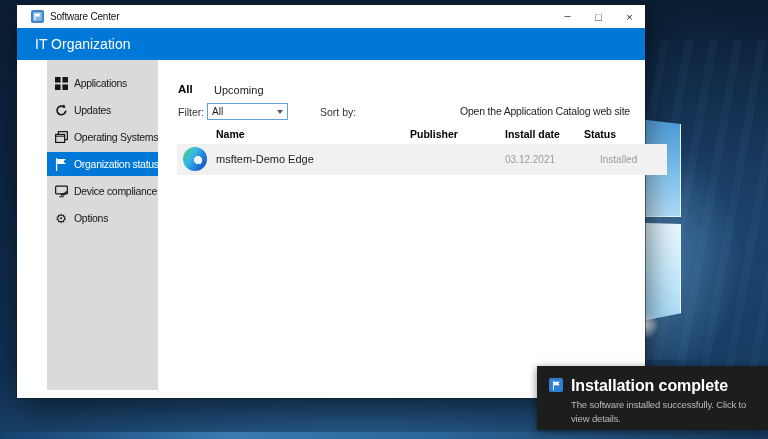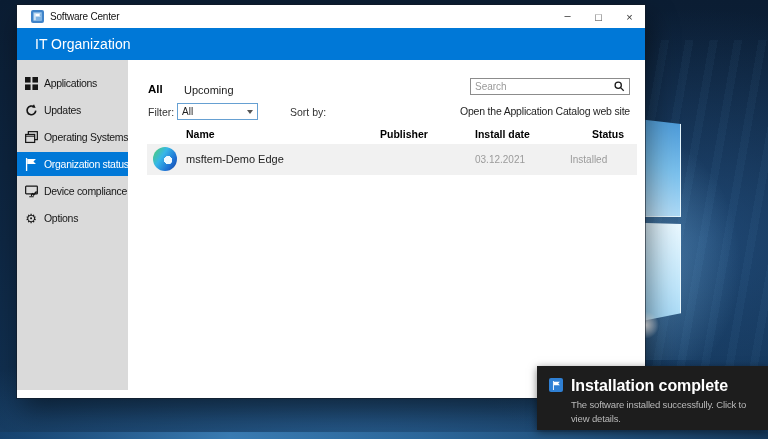--- a/index.html
+++ b/index.html
@@ -44,21 +44,21 @@
   .titlebar { height:23px; display:flex; align-items:center; padding-left:14px; background:#fff; }
   .app-icon { width:13px; height:13px; flex:0 0 13px; }
   .win-title { font-size:10px; color:#111; margin-left:6px; letter-spacing:-0.2px; }
   .controls { margin-left:auto; display:flex; height:100%; }
   .ctrl { width:31px; display:flex; align-items:center; justify-content:center; font-size:11px; color:#333; cursor:default; }
   .ctrl-min { padding-bottom:4px; }
 
   .banner { height:32px; background:#0078d7; color:#fff; display:flex; align-items:center;
     padding-left:18px; font-size:14px; }
 
-  .win-body { display:flex; height:330px; }
+  .win-body { display:flex; height:330px;padding-left:30px; }
 
   
   .sidebar { width:111px; background:#dadada; padding-top:11px; }
   .sb-item { height:24px; display:flex; align-items:center; gap:6px; padding-left:7px; margin-bottom:3px;
     font-size:10.5px; letter-spacing:-0.3px; color:#161616; cursor:default; white-space:nowrap; }
   .sb-item.selected { background:#0078d7; color:#fff; }
   .sb-icon { width:14px; height:14px; flex:0 0 14px; display:flex; align-items:center; justify-content:center; }
   .sb-icon svg { display:block; }
   .gear-glyph { font-size:13px; line-height:13px; font-family:"DejaVu Sans",sans-serif; }
 
@@ -77,21 +77,21 @@
   .dd-arrow { margin-left:auto; width:0; height:0; flex:0 0 auto;
     border-left:3.5px solid transparent; border-right:3.5px solid transparent; border-top:4px solid #555; }
   .search-box { position:absolute; left:342px; top:18px; width:160px; height:17px;
     border:1px solid #8c8c8c; display:flex; align-items:center; padding:0 4px; background:#fff; }
   .search-box input { border:none; outline:none; flex:1; font-size:10px; color:#333; min-width:0;
     font-family:"Liberation Sans",sans-serif; }
   .search-box input::placeholder { color:#9a9a9a; }
   .catalog-link { position:absolute; top:45px; right:15px; font-size:10.5px; color:#1f1f1f; cursor:pointer; letter-spacing:-0.2px; }
 
   .col-h { position:absolute; top:68px; font-size:10.5px; font-weight:bold; color:#000; }
-  .col-name { left:58px; } .col-publisher { left:252px; } .col-installdate { left:347px; } .col-status { left:464px; }
+  .col-name { left:58px; } .col-publisher { left:252px; } .col-installdate { left:347px; } .col-status { left:426px; }
 
   .app-row { position:absolute; left:19px; top:84px; width:490px; height:31px; background:#f1f1f1; cursor:default; }
   .edge-icon { position:absolute; left:6px; top:3px; width:24px; height:24px; border-radius:50%;
     background:
       radial-gradient(circle at 63% 55%, #eef9ff 0 20%, rgba(238,249,255,0) 21%),
       linear-gradient(125deg,#52d063 0%, #36b7e8 38%, #1f72d4 72%, #15459e 100%);
   }
   .row-name { position:absolute; left:39px; top:9px; font-size:11px; color:#222; }
   .row-date { position:absolute; left:328px; top:10px; font-size:10px; color:#9b9b9b; }
   .row-status { position:absolute; left:423px; top:10px; font-size:10px; color:#9b9b9b; }
@@ -201,27 +201,20 @@
       <span class="tab tab-upcoming">Upcoming</span>
 
       <span class="fld-label filter-label">Filter:</span>
       <div class="dd filter-dd">
         <span>All</span>
         <span class="dd-arrow"></span>
       </div>
 
       <span class="fld-label sort-label">Sort by:</span>
 
-      <div class="search-box">
-        <input type="text" placeholder="Search" style="">
-        <svg width="11" height="11" viewBox="0 0 12 12">
-          <circle cx="4.6" cy="4.6" r="3.4" fill="none" stroke="#1a1a1a" stroke-width="1.4"></circle>
-          <path d="M7.2 7.2l3.4 3.4" stroke="#1a1a1a" stroke-width="1.4"></path>
-        </svg>
-      </div>
 
       <span class="catalog-link">Open the Application Catalog web site</span>
 
       <span class="col-h col-name">Name</span>
       <span class="col-h col-publisher">Publisher</span>
       <span class="col-h col-installdate">Install date</span>
       <span class="col-h col-status">Status</span>
 
       <div class="app-row">
         <span class="edge-icon"></span>

